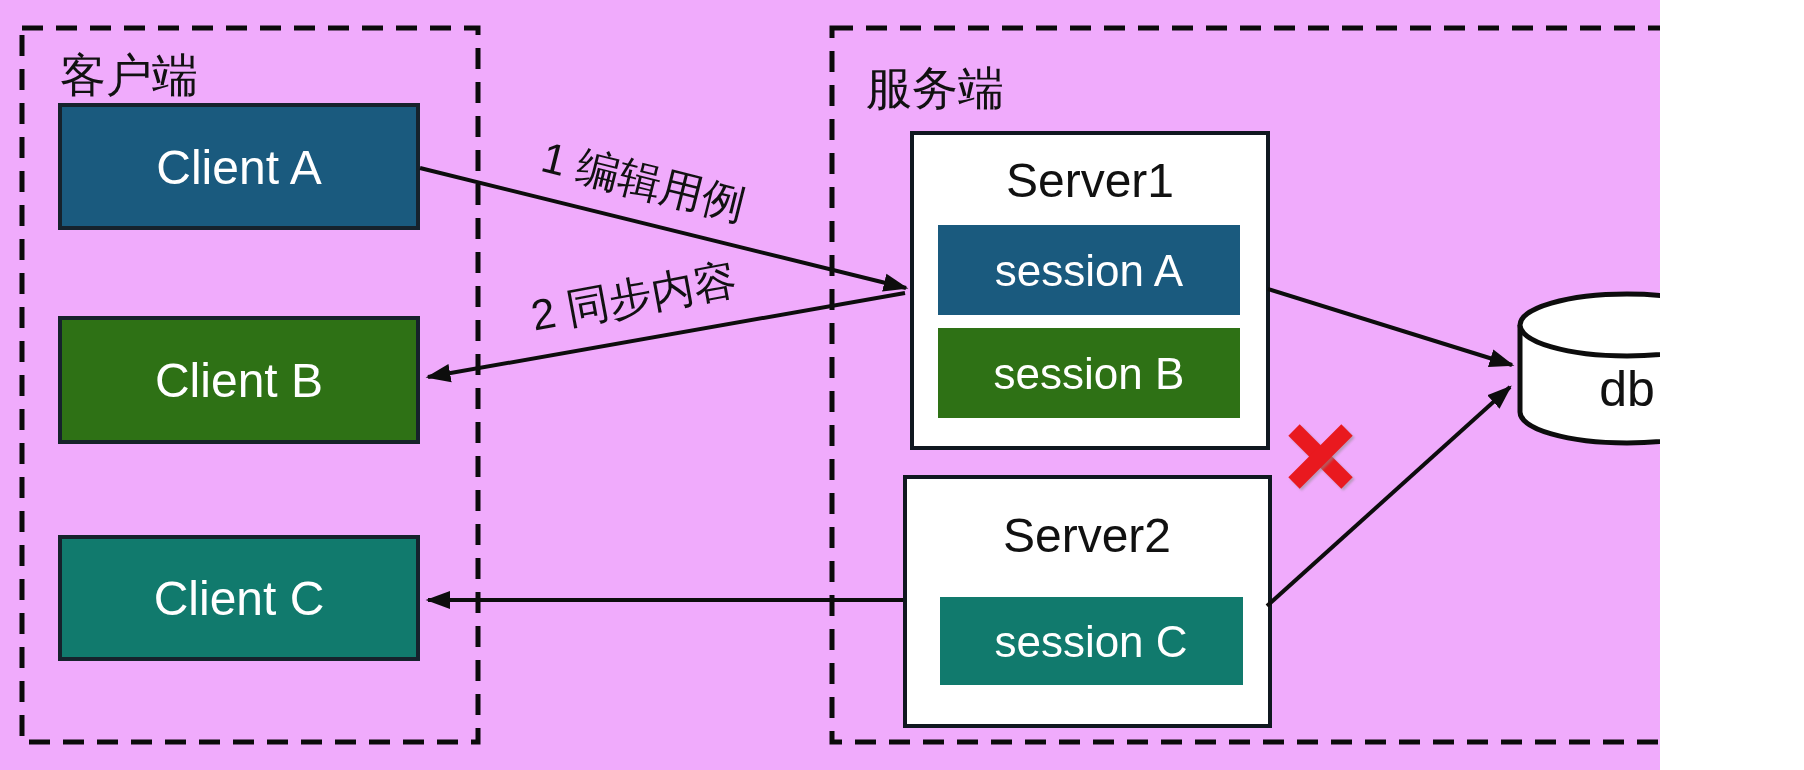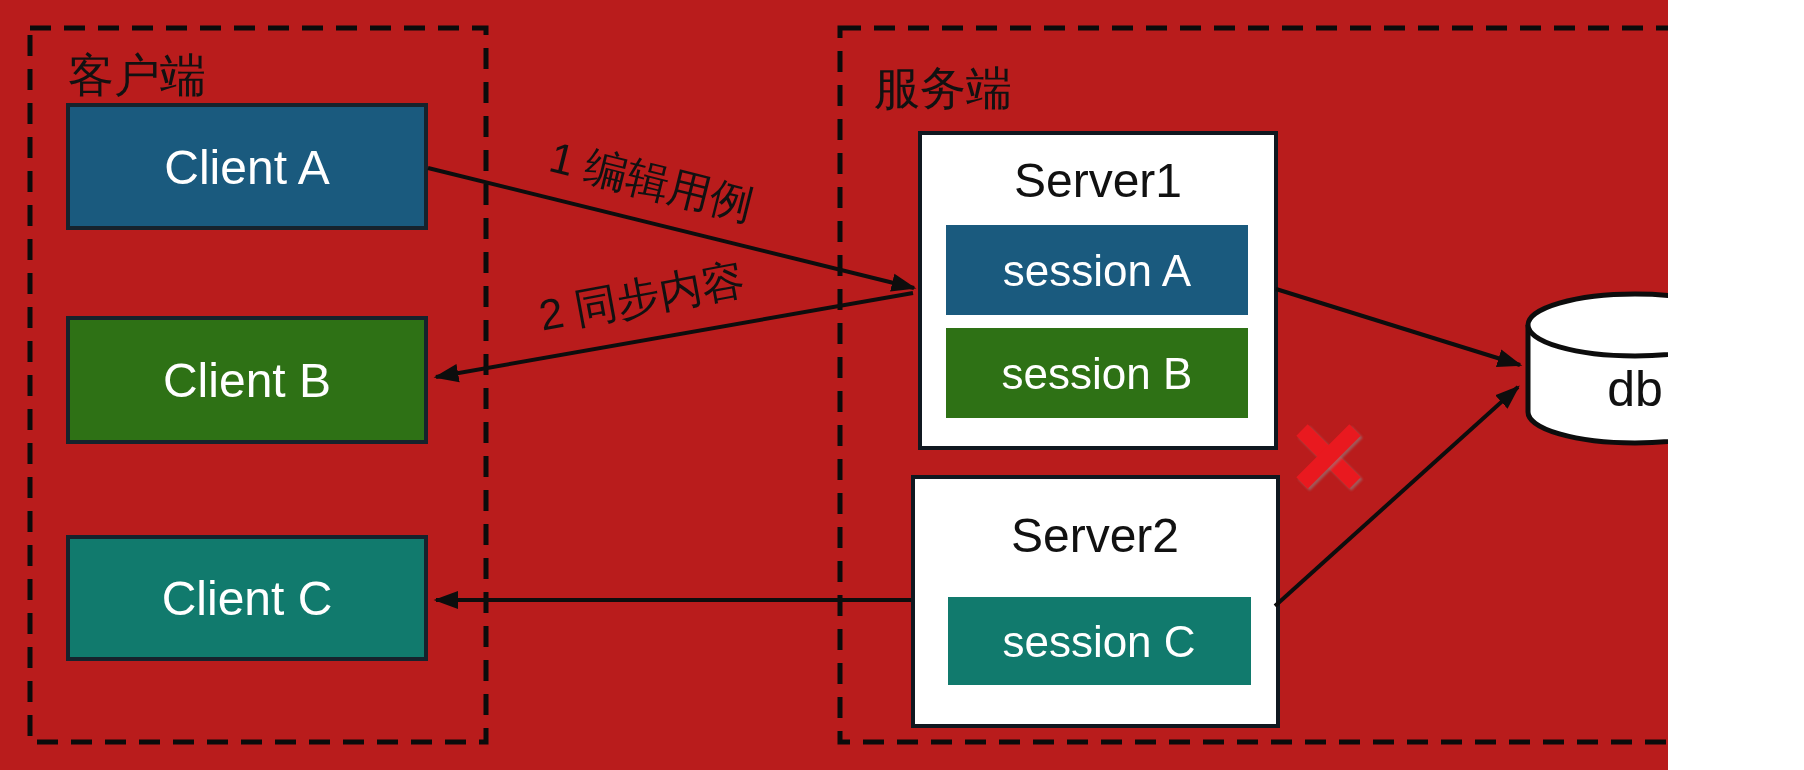--- a/index.html
+++ b/index.html
@@ -4,23 +4,22 @@
 <style>
   html, body {
     margin: 0;
     padding: 0;
     background: #ffffff;
   }
   .stage {
     position: relative;
     width: 1660px;
     height: 770px;
-    background: #b91c1c;
+    background: #f0abfc;
     overflow: hidden;
-    padding-left: 8px;
   }
   svg {
     display: block;
     font-family: "Liberation Sans", sans-serif;
   }
   .dashed-box {
     fill: none;
     stroke: #0b0b0b;
     stroke-width: 5;
     stroke-dasharray: 21 13;

